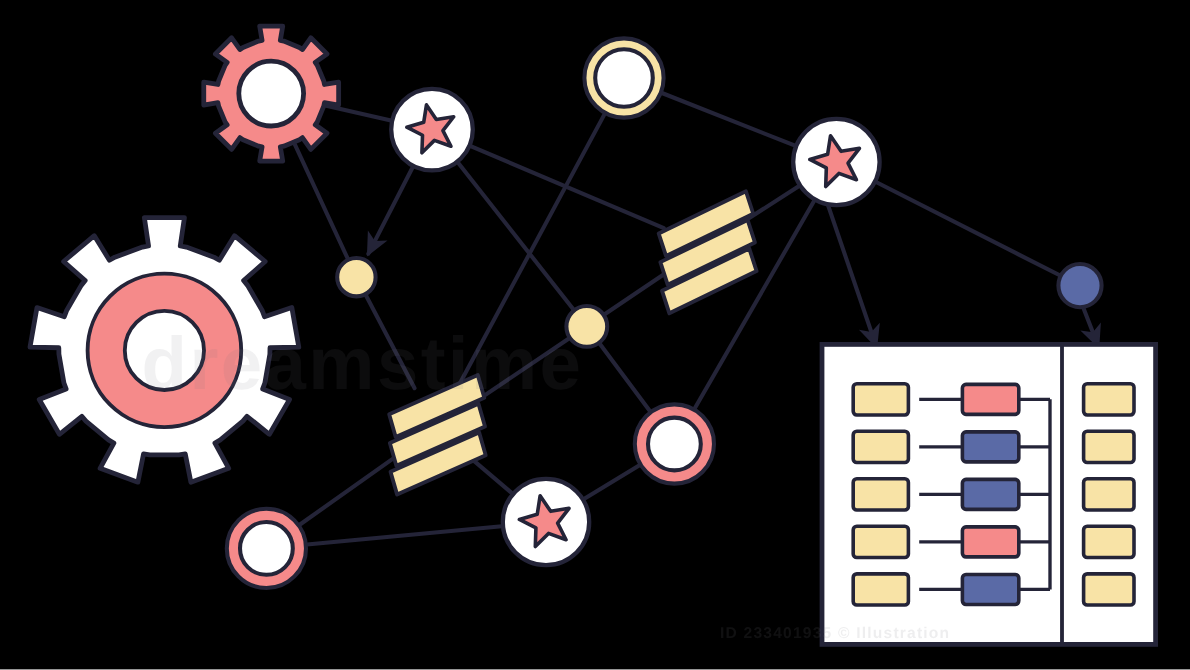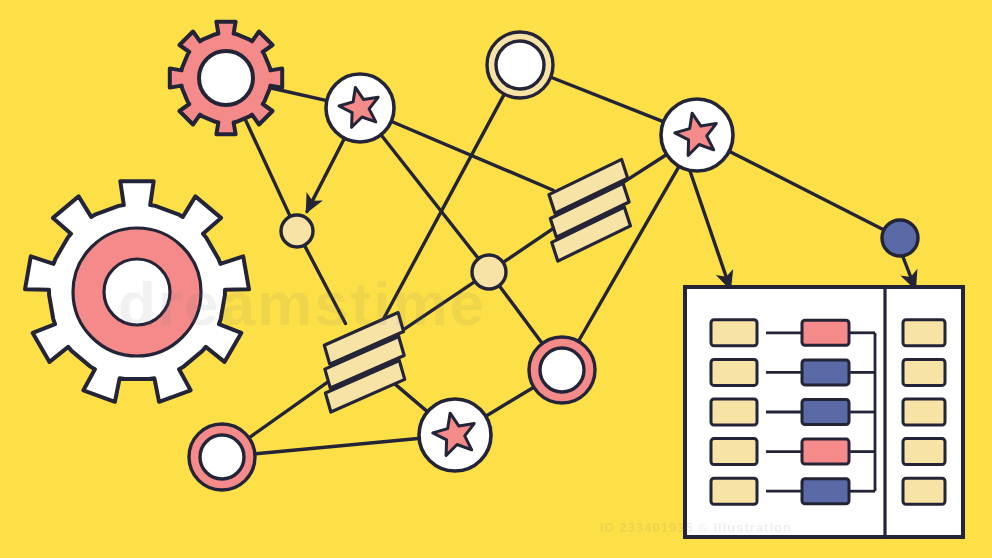--- a/index.html
+++ b/index.html
@@ -7,21 +7,21 @@
     padding: 0;
     background: #ffffff;
   }
   body {
     font-family: "Liberation Sans", sans-serif;
   }
   #stage {
     position: relative;
     width: 992px;
     height: 558px;
-    background: #fde047;
+    background: #000000;
     overflow: hidden;
   }
   #scene {
     display: block;
     width: 992px;
     height: 558px;
   }
   .wm {
     position: absolute;
     pointer-events: none;

